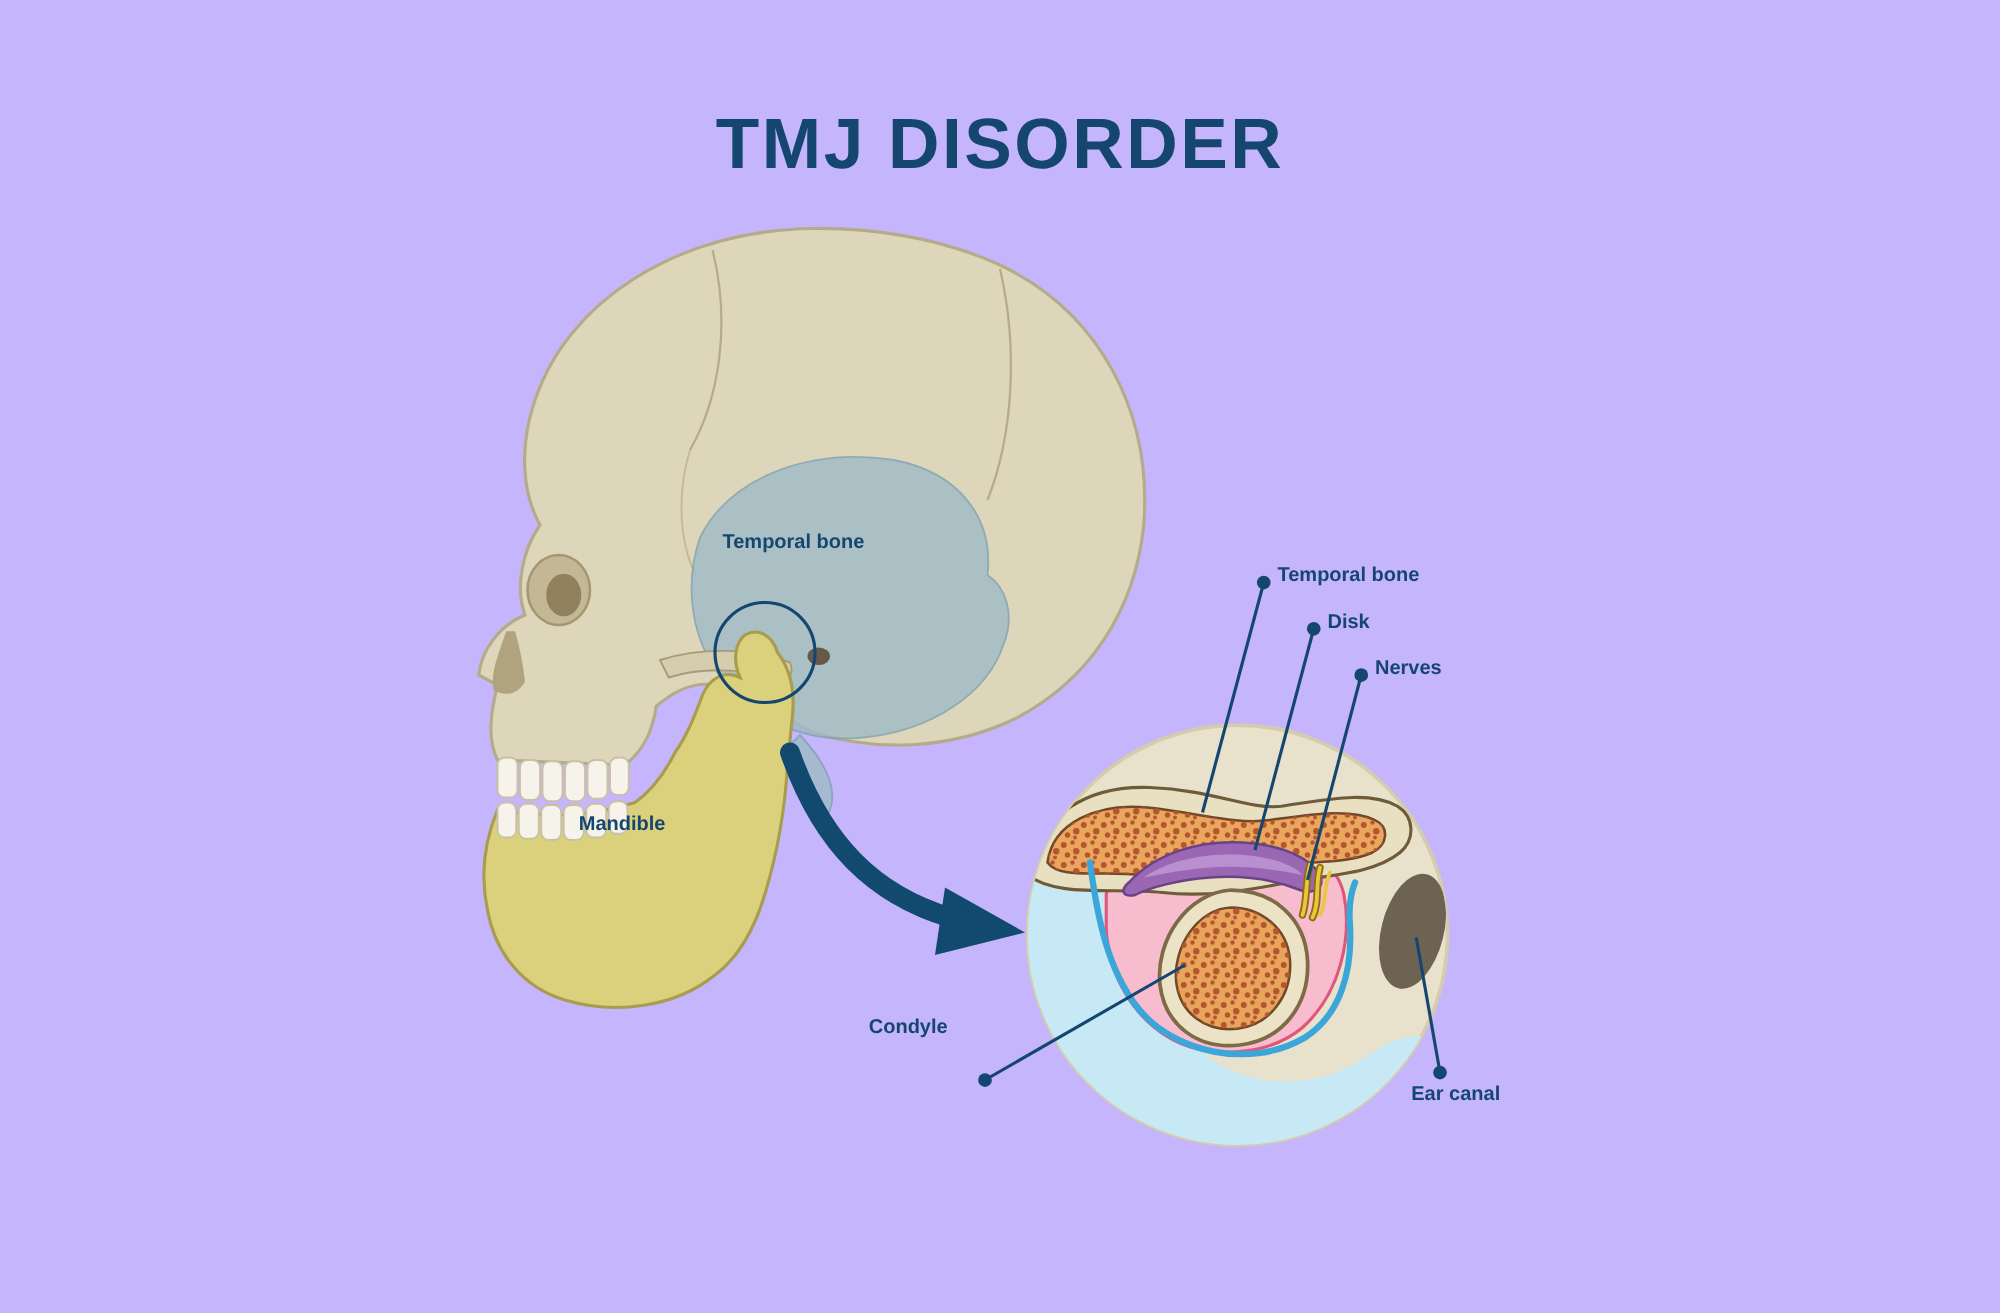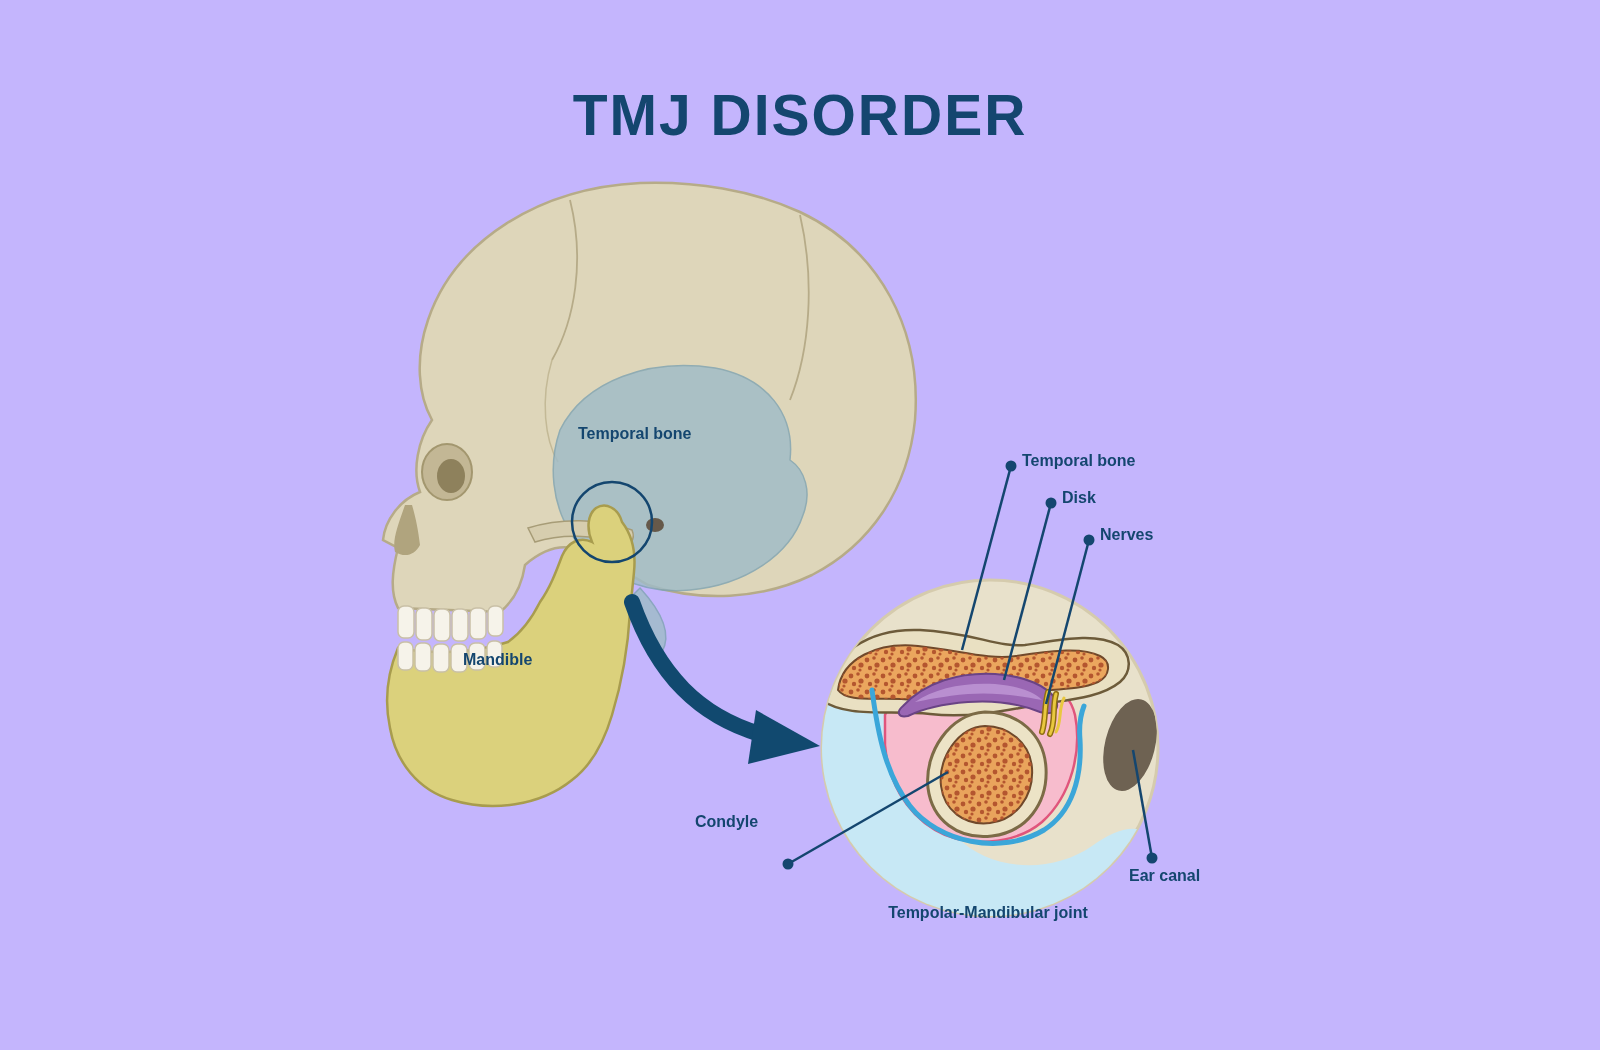--- a/index.html
+++ b/index.html
@@ -222,15 +222,14 @@
   <div class="title">TMJ DISORDER</div>
 
   <div class="label" style="left:578px; top:424px;">Temporal bone</div>
   <div class="label" style="left:463px; top:650px;">Mandible</div>
 
   <div class="label" style="left:1022px; top:451px;">Temporal bone</div>
   <div class="label" style="left:1062px; top:488px;">Disk</div>
   <div class="label" style="left:1100px; top:525px;">Nerves</div>
   <div class="label" style="left:695px; top:812px;">Condyle</div>
   <div class="label" style="left:1105px; top:866px;margin-left:24px;">Ear canal</div>
-  <div class="label caption" style="left:848px; top:903px; width:280px;">Tempolar-Mandibular joint</div>
 
 </div>
 
 </body></html>

